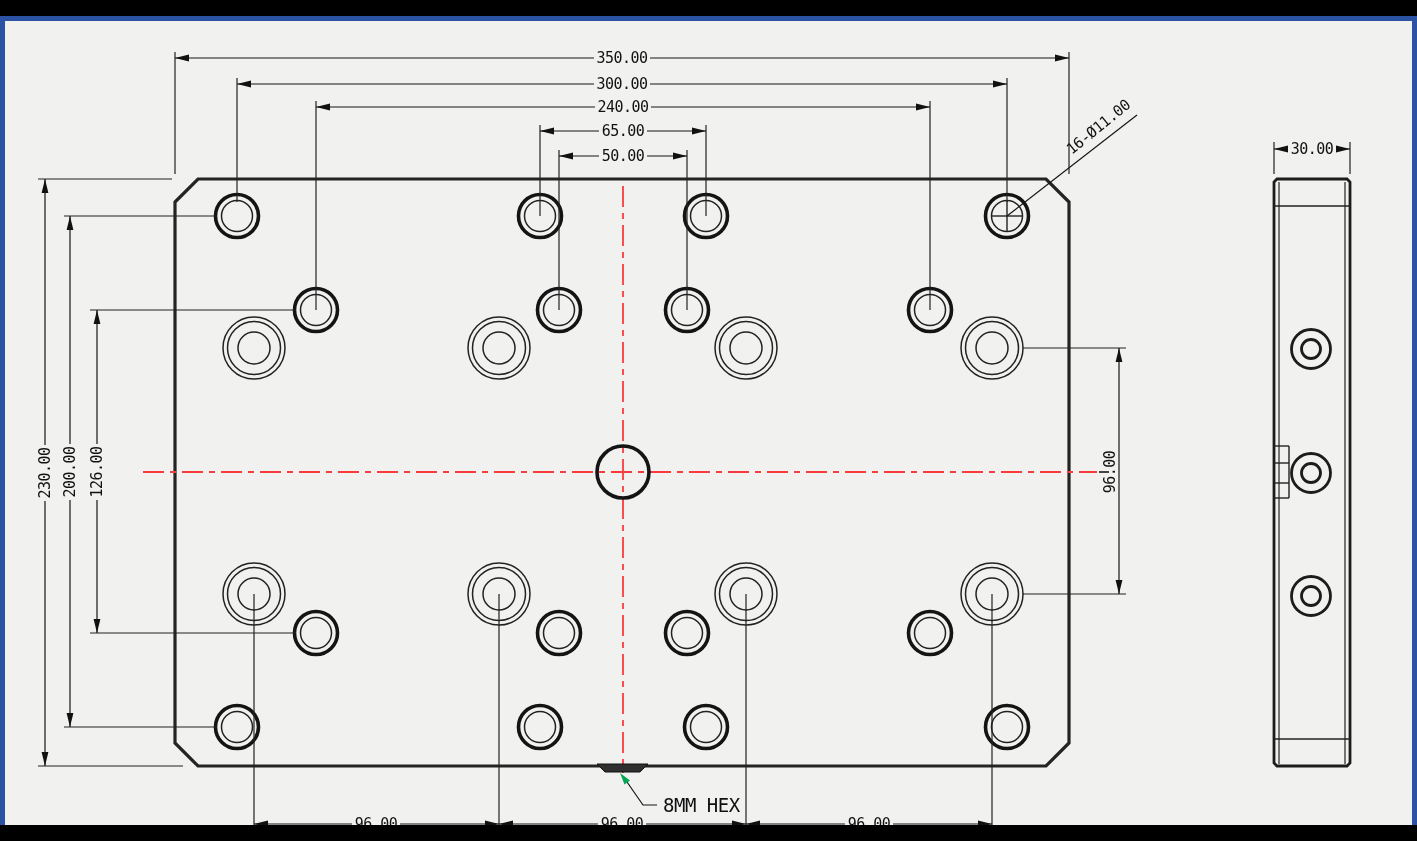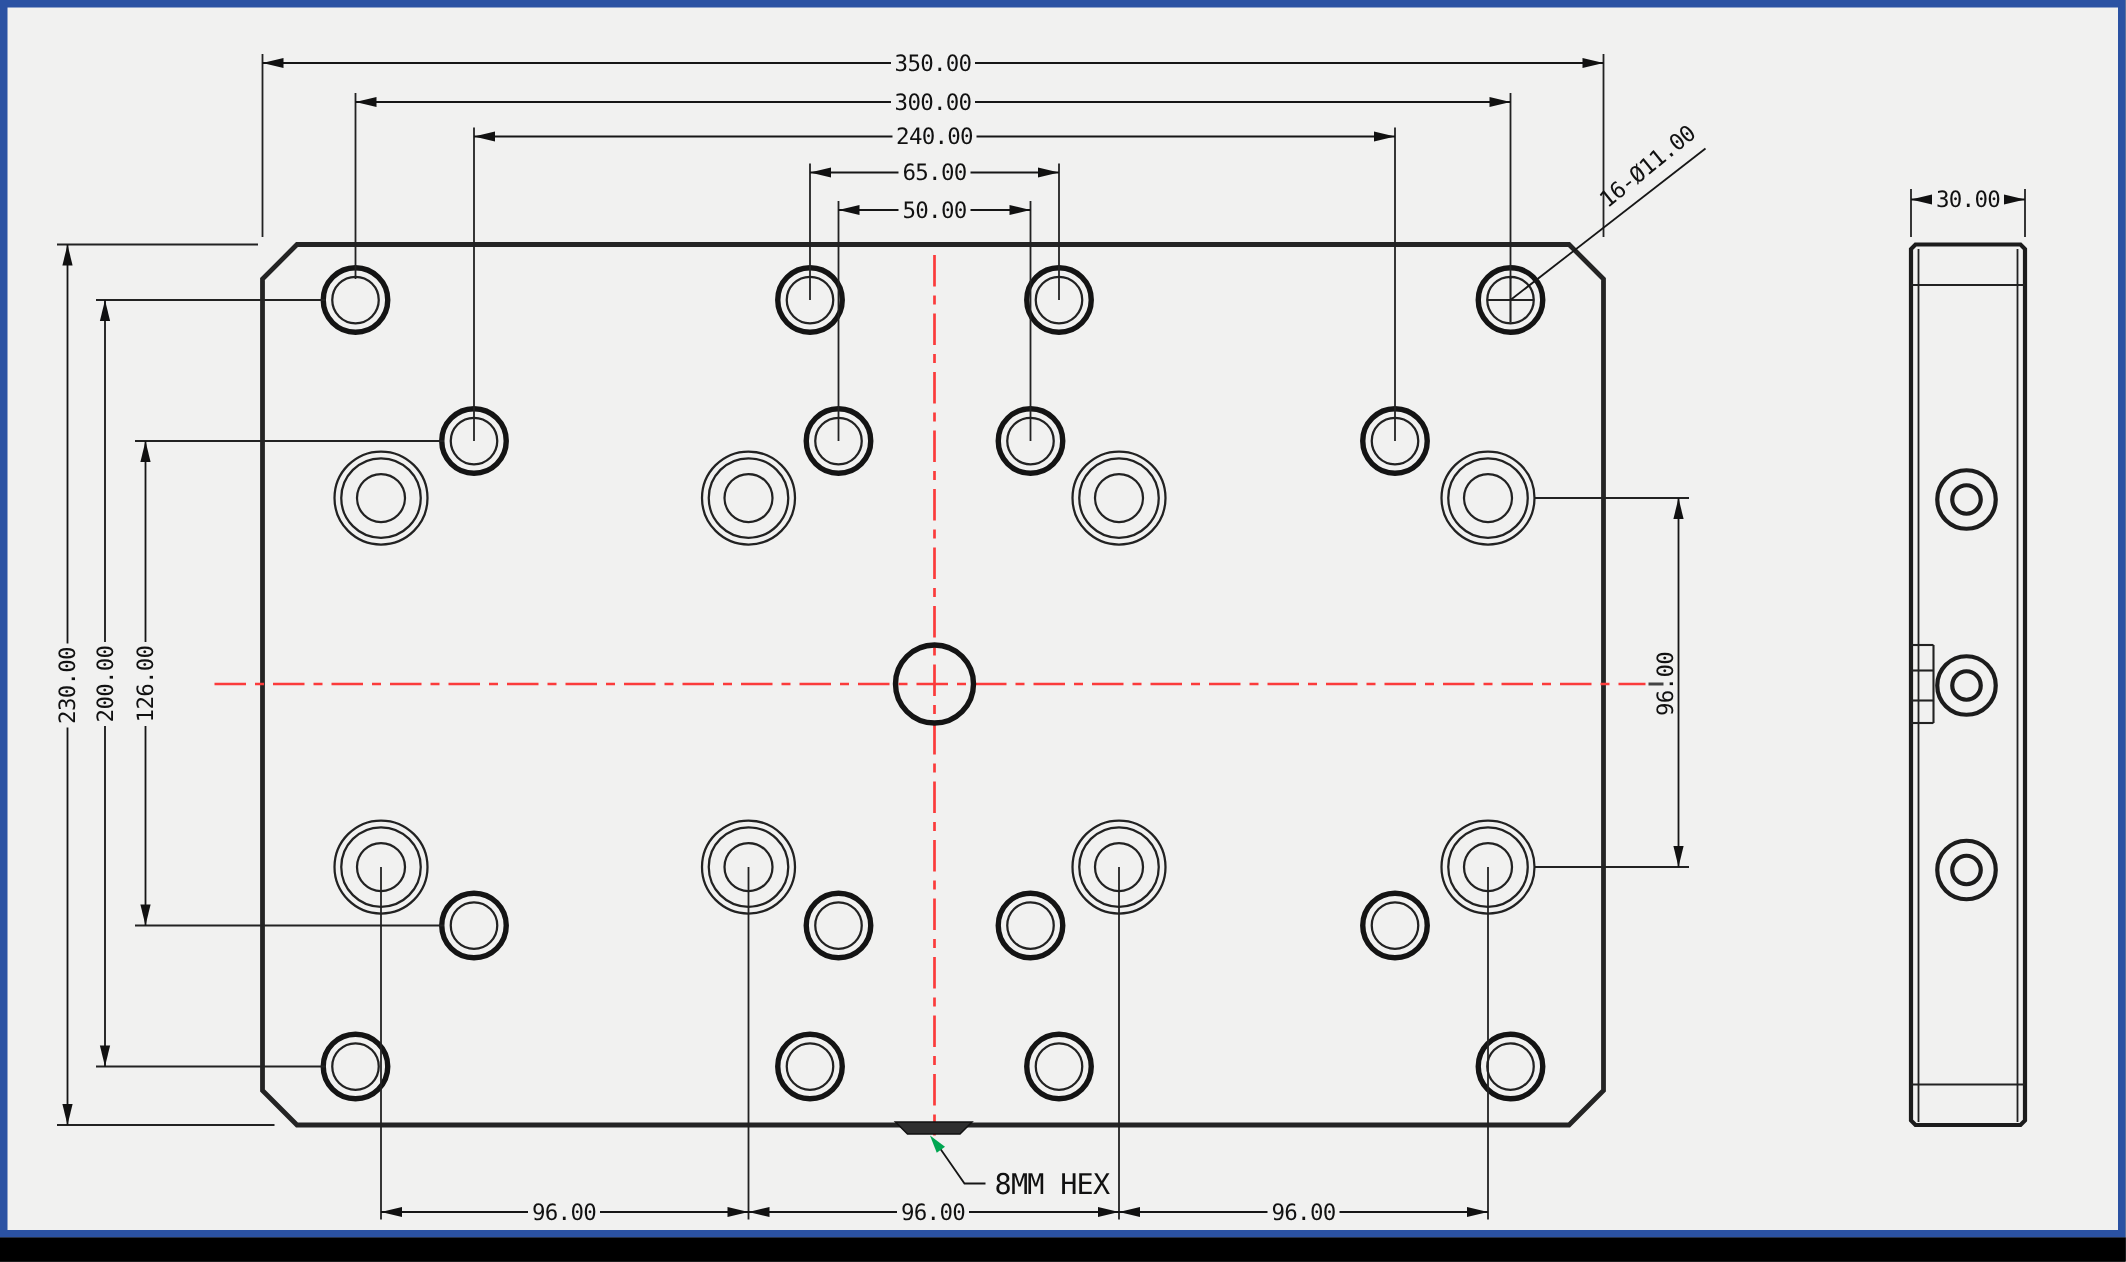--- a/index.html
+++ b/index.html
@@ -1,18 +1,18 @@
 <!DOCTYPE html>
 <html><head>
 <meta charset="utf-8">
 <style>
   html,body{margin:0;padding:0;background:#000;}
   body{width:1417px;height:841px;position:relative;overflow:hidden;
        font-family:"DejaVu Sans Mono", monospace;}
-  .frame{position:absolute;left:0;top:0;width:1407px;height:815px;
+  .frame{position:absolute;left:0;top:16px;width:1407px;height:815px;
          border:5px solid #2b52a3;background:#f1f1f0;}
   .bottom-band{position:absolute;left:0;bottom:0;width:1417px;height:16px;background:#000;}
   svg{display:block;}
   .ext{stroke:#222;stroke-width:1.2;fill:none;}
   .dim{stroke:#161616;stroke-width:1.2;fill:none;}
   .thick{stroke:#242424;stroke-width:3.2;fill:none;stroke-linejoin:miter;}
   .bold-c{stroke:#141414;stroke-width:3.6;fill:none;}
   .thin-c{stroke:#222;stroke-width:1.5;fill:none;}
   .mid{stroke:#1c1c1c;stroke-width:2.8;fill:none;}
   .sline{stroke:#222;stroke-width:1.4;fill:none;}

